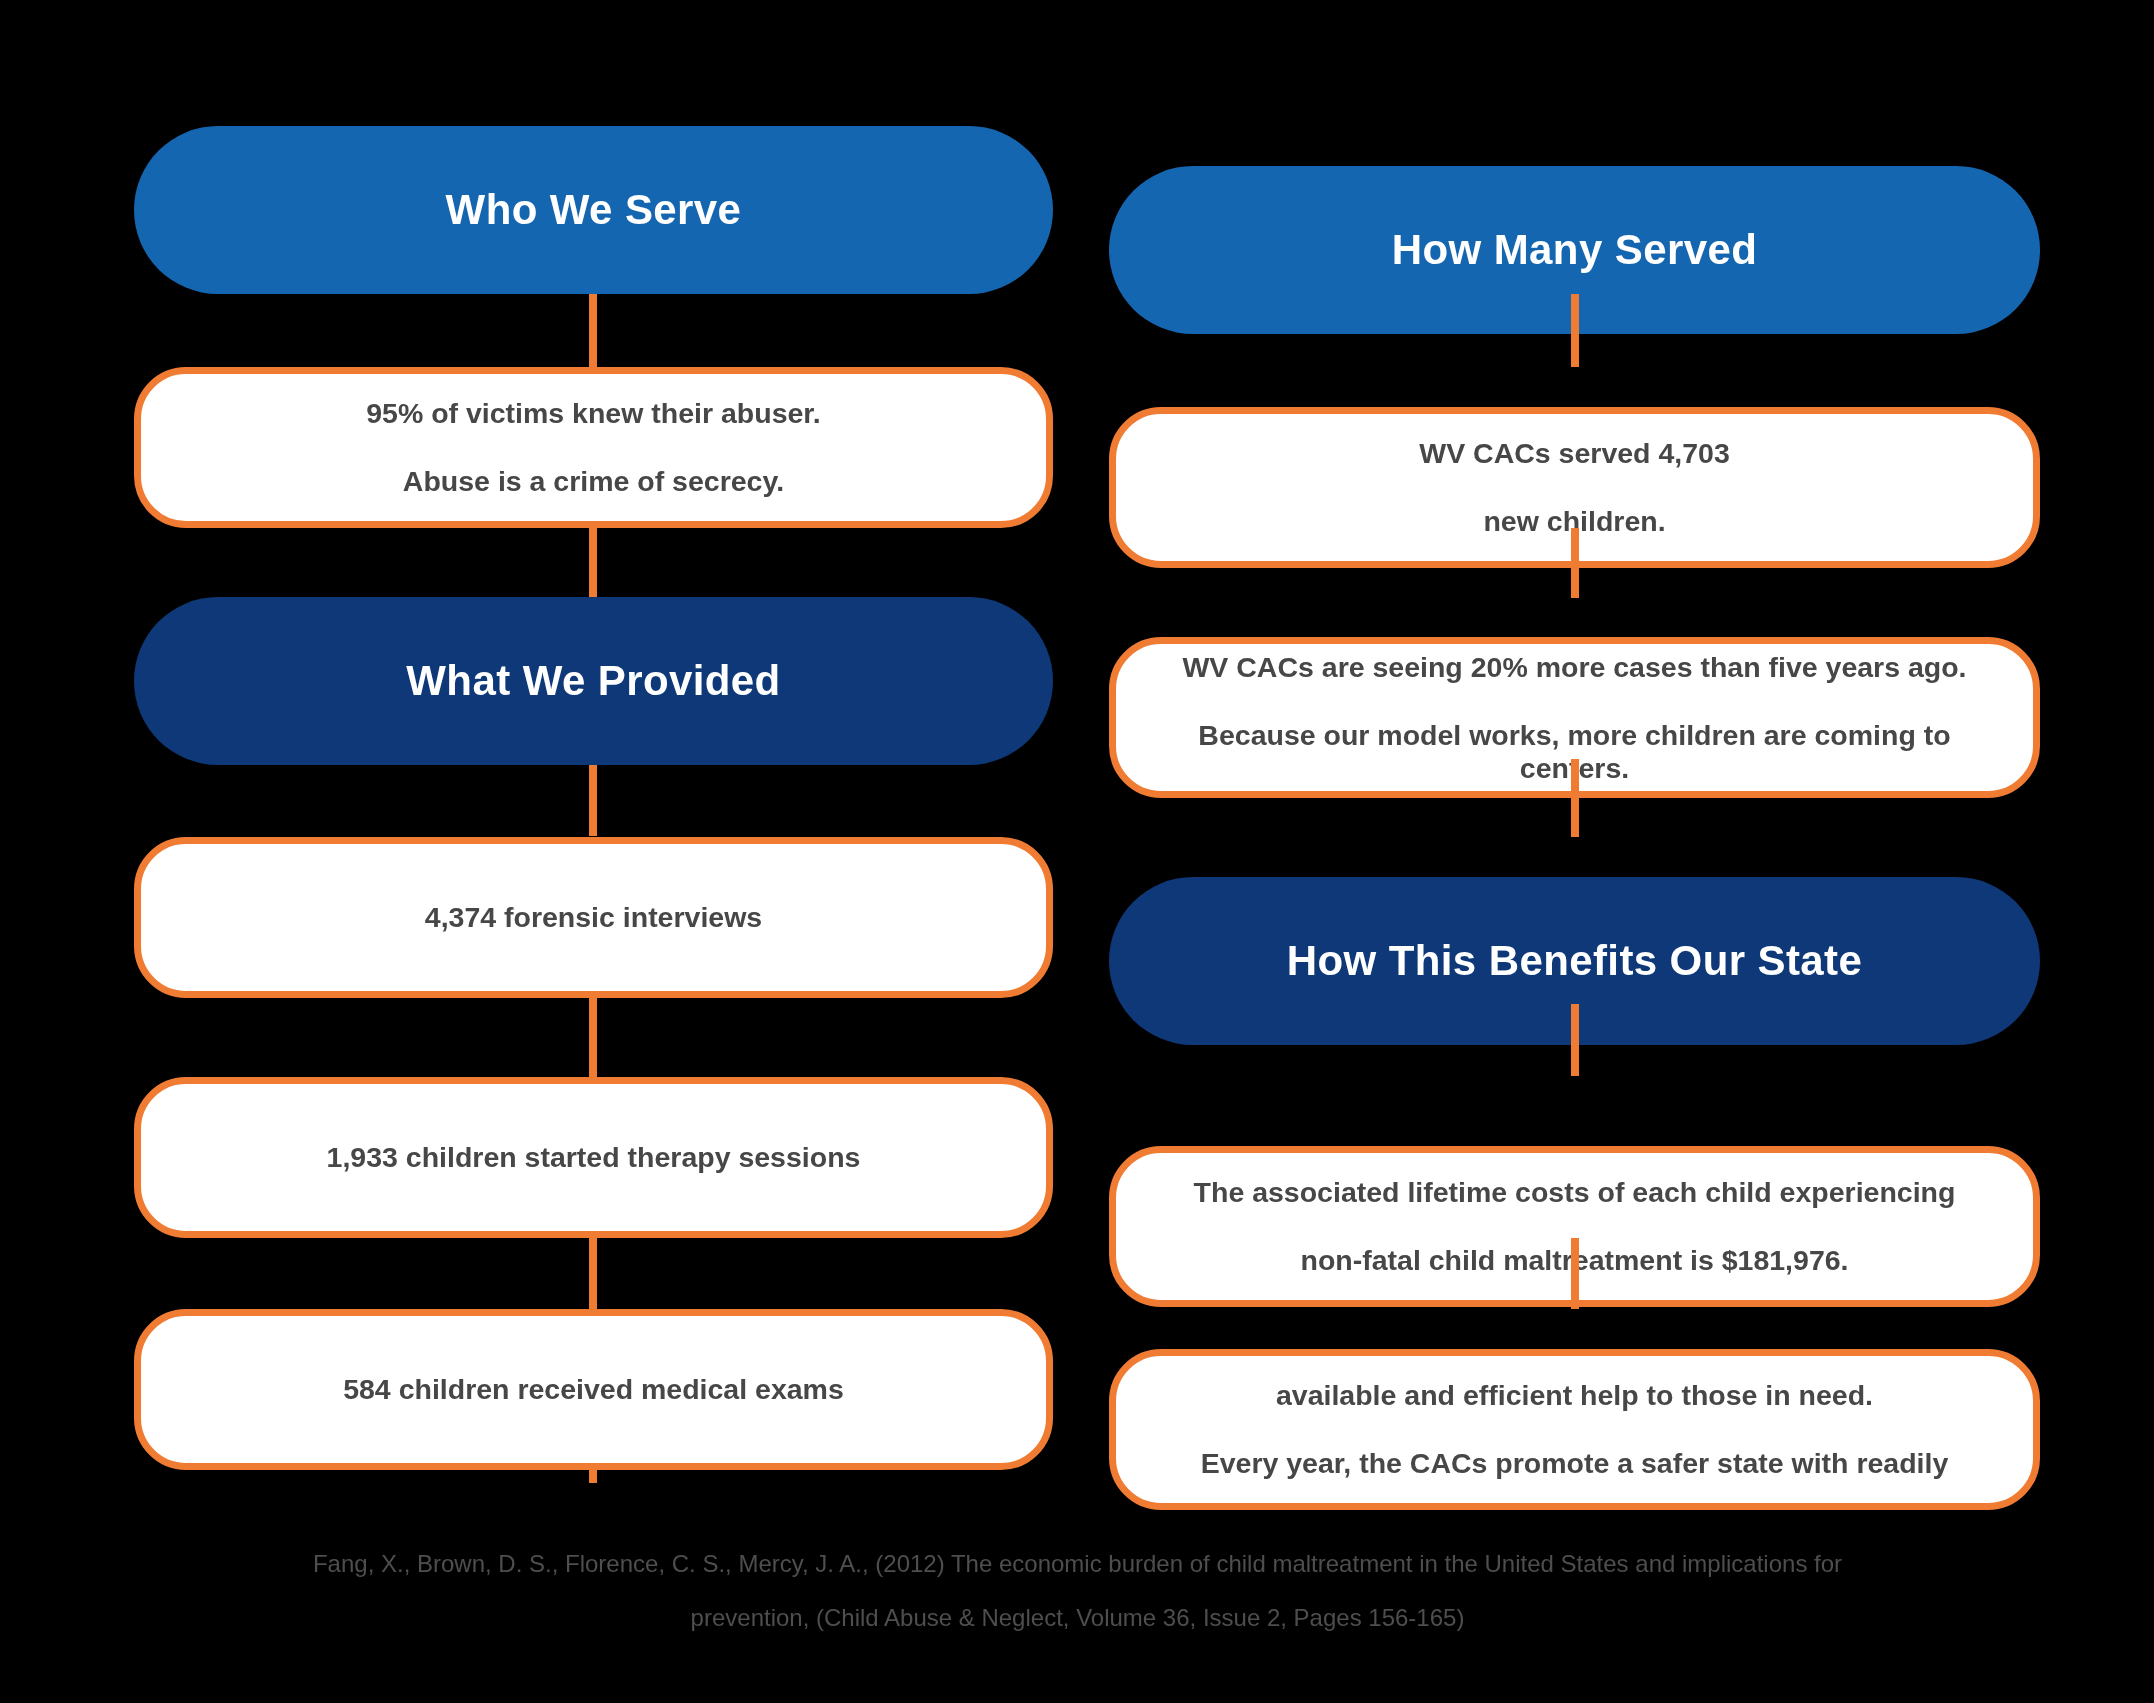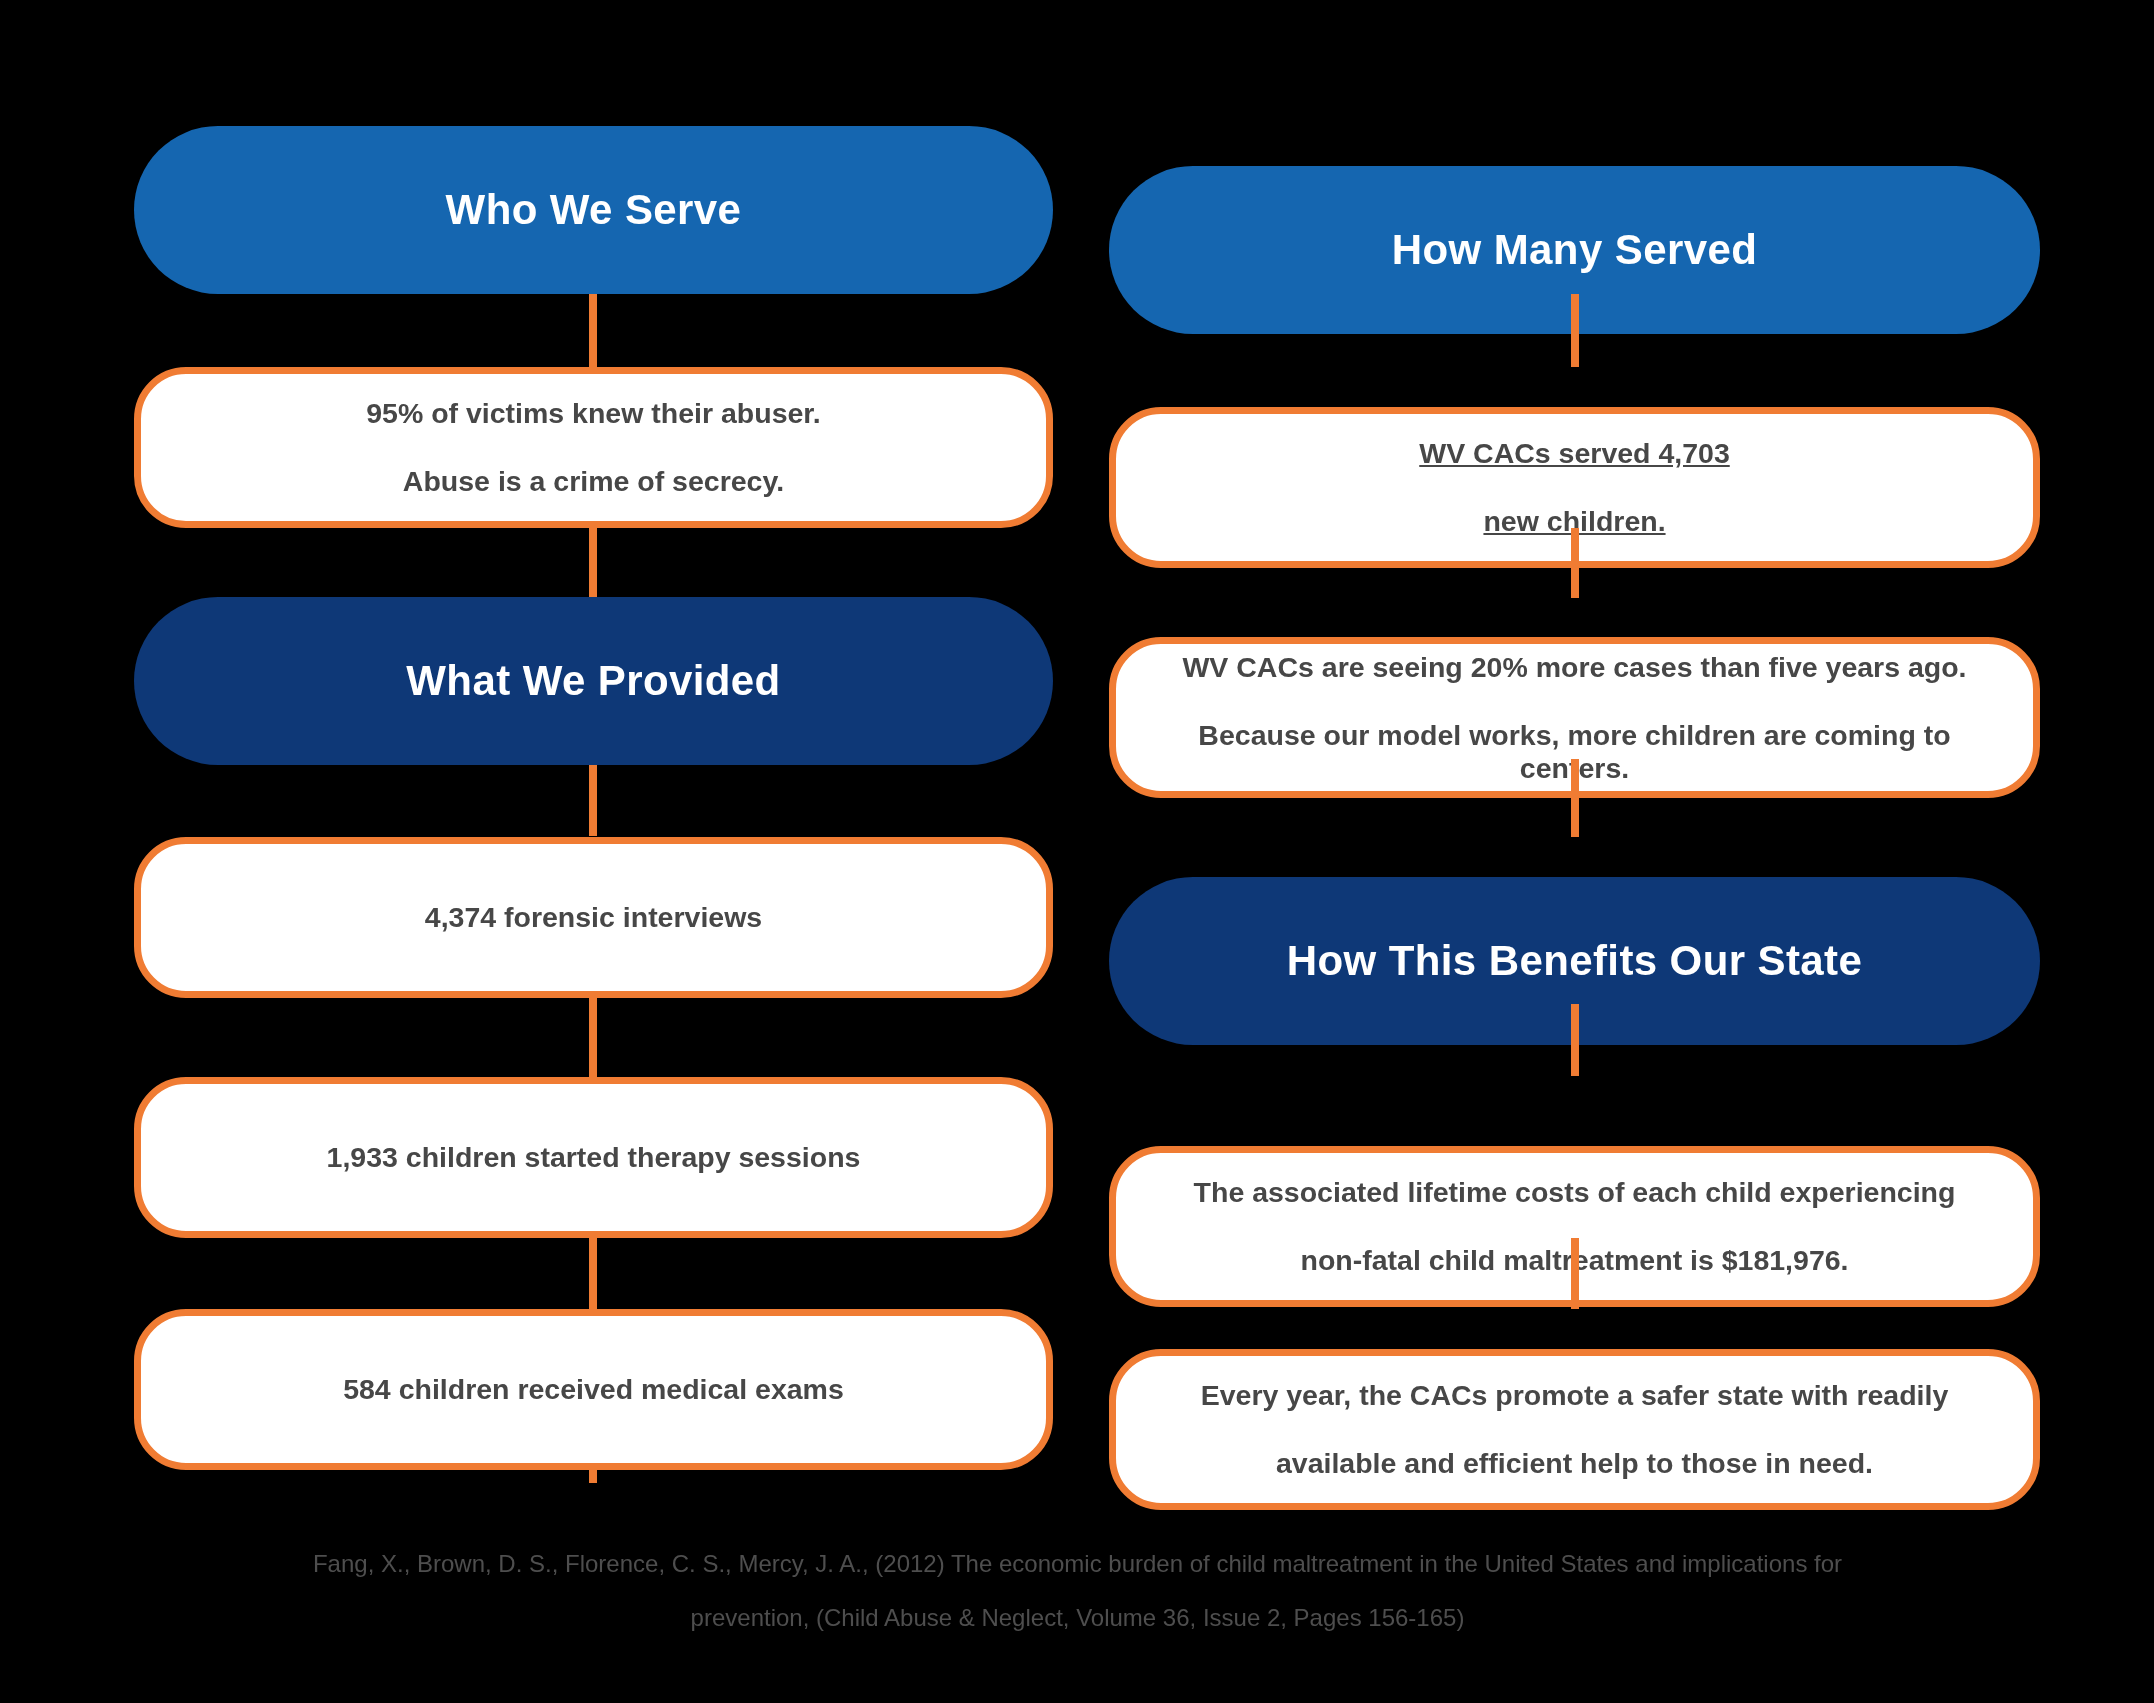--- a/index.html
+++ b/index.html
@@ -71,21 +71,21 @@
   .l-c4{top:998px;height:79px;}
   .l-r5{top:1077px;height:161px;}
   .l-c5{top:1238px;height:71px;}
   .l-r6{top:1309px;height:161px;}
   .l-c6{top:1470px;height:12.6px;}
   
   .r-node{left:1109px;width:931px;margin-top:40px;}
   .r-conn{left:1571px;}
   .r-r1{top:126px;height:168px;}
   .r-c1{top:294px;height:73px;}
-  .r-r2{top:367px;height:161px;text-decoration:underline;}
+  .r-r2{top:367px;height:161px;}
   .r-c2{top:528px;height:70px;}
   .r-r3{top:597px;height:161px;}
   .r-c3{top:759px;height:78px;}
   .r-r4{top:837px;height:168px;}
   .r-c4{top:1004px;height:72px;}
   .r-r5{top:1106px;height:161px;}
   .r-c5{top:1238px;height:71px;}
   .r-r6{top:1309px;height:161px;}
   
   .citation{
@@ -162,22 +162,22 @@
     </div>
     <div class="conn r-conn r-c4"></div>
 
     <div class="node card r-node r-r5">
       <span class="line">The associated lifetime costs of each child experiencing</span>
       <span class="line">non-fatal child maltreatment is $181,976.</span>
     </div>
     <div class="conn r-conn r-c5"></div>
 
     <div class="node card r-node r-r6">
+      <span class="line">available and efficient help to those in need.</span>
       <span class="line">Every year, the CACs promote a safer state with readily</span>
-      <span class="line">available and efficient help to those in need.</span>
     </div>
   </section>
 
   <footer class="citation">
     <span class="cit-line">Fang, X., Brown, D. S., Florence, C. S., Mercy, J. A., (2012) The economic burden of child maltreatment in the United States and implications for</span>
     <span class="cit-line">prevention, (Child Abuse &amp; Neglect, Volume 36, Issue 2, Pages 156-165)</span>
   </footer>
 
 </div>
 

